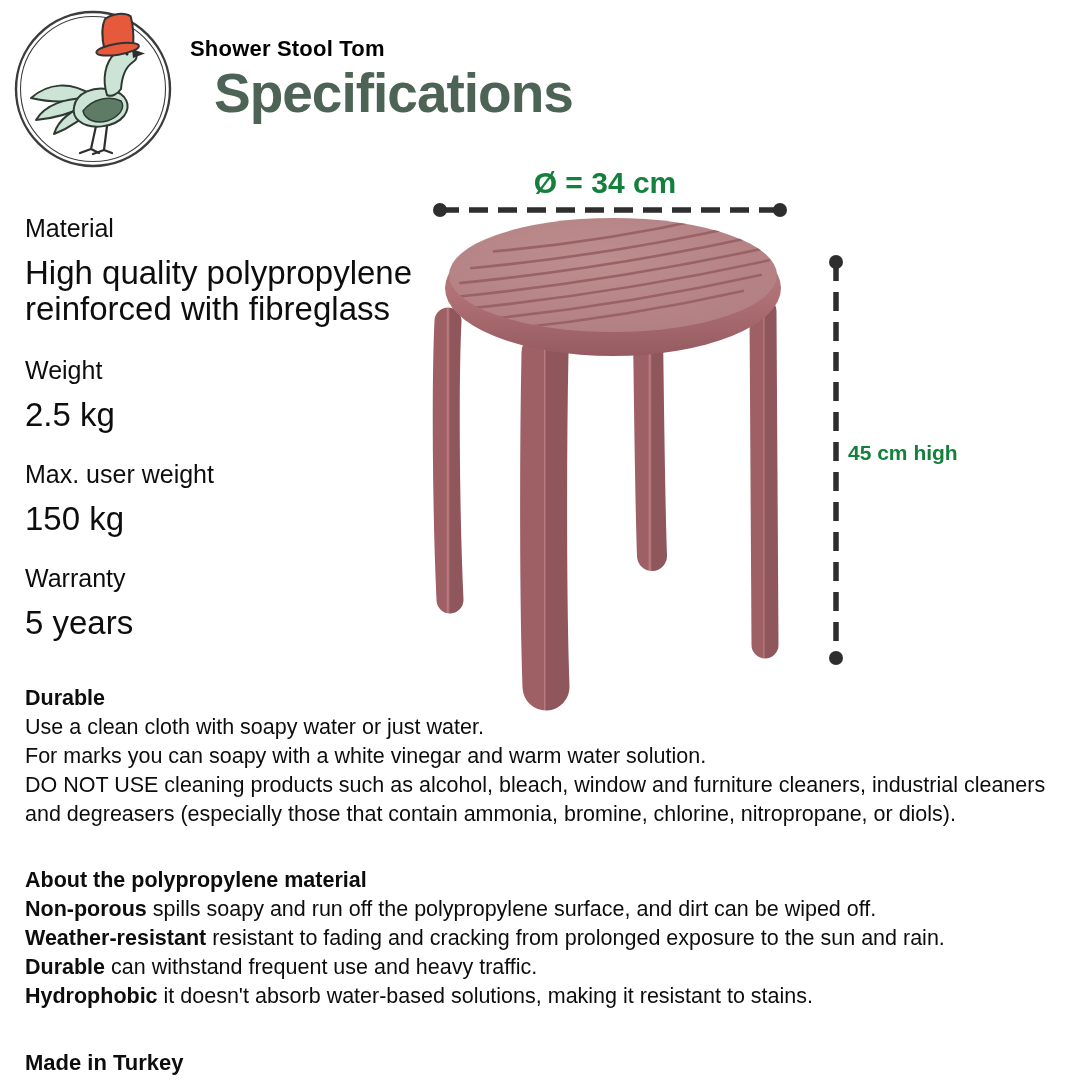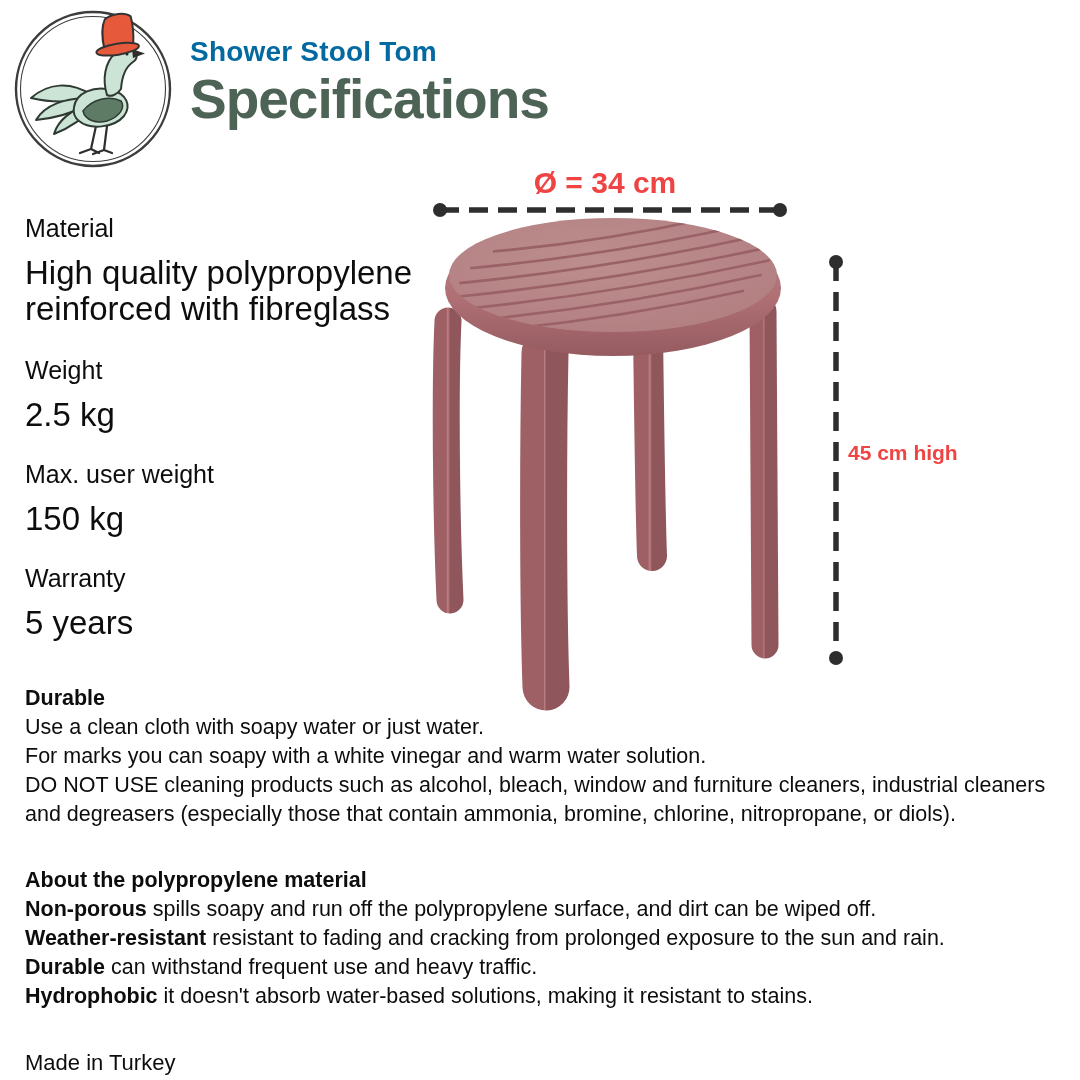--- a/index.html
+++ b/index.html
@@ -6,38 +6,38 @@
   body {
     width:1080px; height:1080px; position:relative; overflow:hidden;
     background:#ffffff; color:#0d0d0d;
     font-family:"Liberation Sans", sans-serif;
   }
   .abs { position:absolute; }
 
   
   .logo-wrap { left:12px; top:6px; width:162px; height:164px; }
   .title-block { left:190px; top:36px; }
-  .product-name { font-size:28px; font-weight:bold; color:#0369a1; letter-spacing:.2px; }
-  .page-title { font-size:55px; font-weight:bold; color:#4d6355; line-height:1.02; letter-spacing:-1px; margin-top:3px; }
+  .product-name { font-size:22px; font-weight:bold; color:#000000; letter-spacing:.2px; }
+  .page-title { font-size:55px; font-weight:bold; color:#4d6355; line-height:1.02; letter-spacing:-1px; margin-top:3px;margin-left:24px; }
 
   
   .spec { left:25px; width:402px; }
   .spec-h { font-size:25px; font-weight:normal; margin-bottom:7px; }
   .spec-v { font-size:33px; line-height:36px;margin-top:12px; }
 
   
-  .dim-label { font-weight:bold; color:#ef4444; }
+  .dim-label { font-weight:bold; color:#15803d; }
   .dia-label { left:430px; top:166px; width:350px; text-align:center; font-size:30px; }
   .hgt-label { left:848px; top:441px; font-size:21px; white-space:nowrap; }
 
   
   .section { left:25px; width:1032px; }
   .sec-h { font-size:21.5px; font-weight:bold; line-height:29px; }
   .sec-line { font-size:21.5px; line-height:29px; }
-  .made-in { font-size:22px; font-weight:normal; }
+  .made-in { font-size:22px; font-weight:bold; }
 </style>
 </head>
 <body>
 
 <div class="abs logo-wrap">
   <svg width="162" height="164" viewBox="0 0 162 162">
     <circle cx="81" cy="82" r="77" fill="#ffffff" stroke="#3c3c3c" stroke-width="2.4"></circle>
     <circle cx="81" cy="82" r="72.5" fill="none" stroke="#3c3c3c" stroke-width="1.1"></circle>
 
     <g fill="#cbe4d6" stroke="#2e3a32" stroke-width="2" stroke-linejoin="round">

